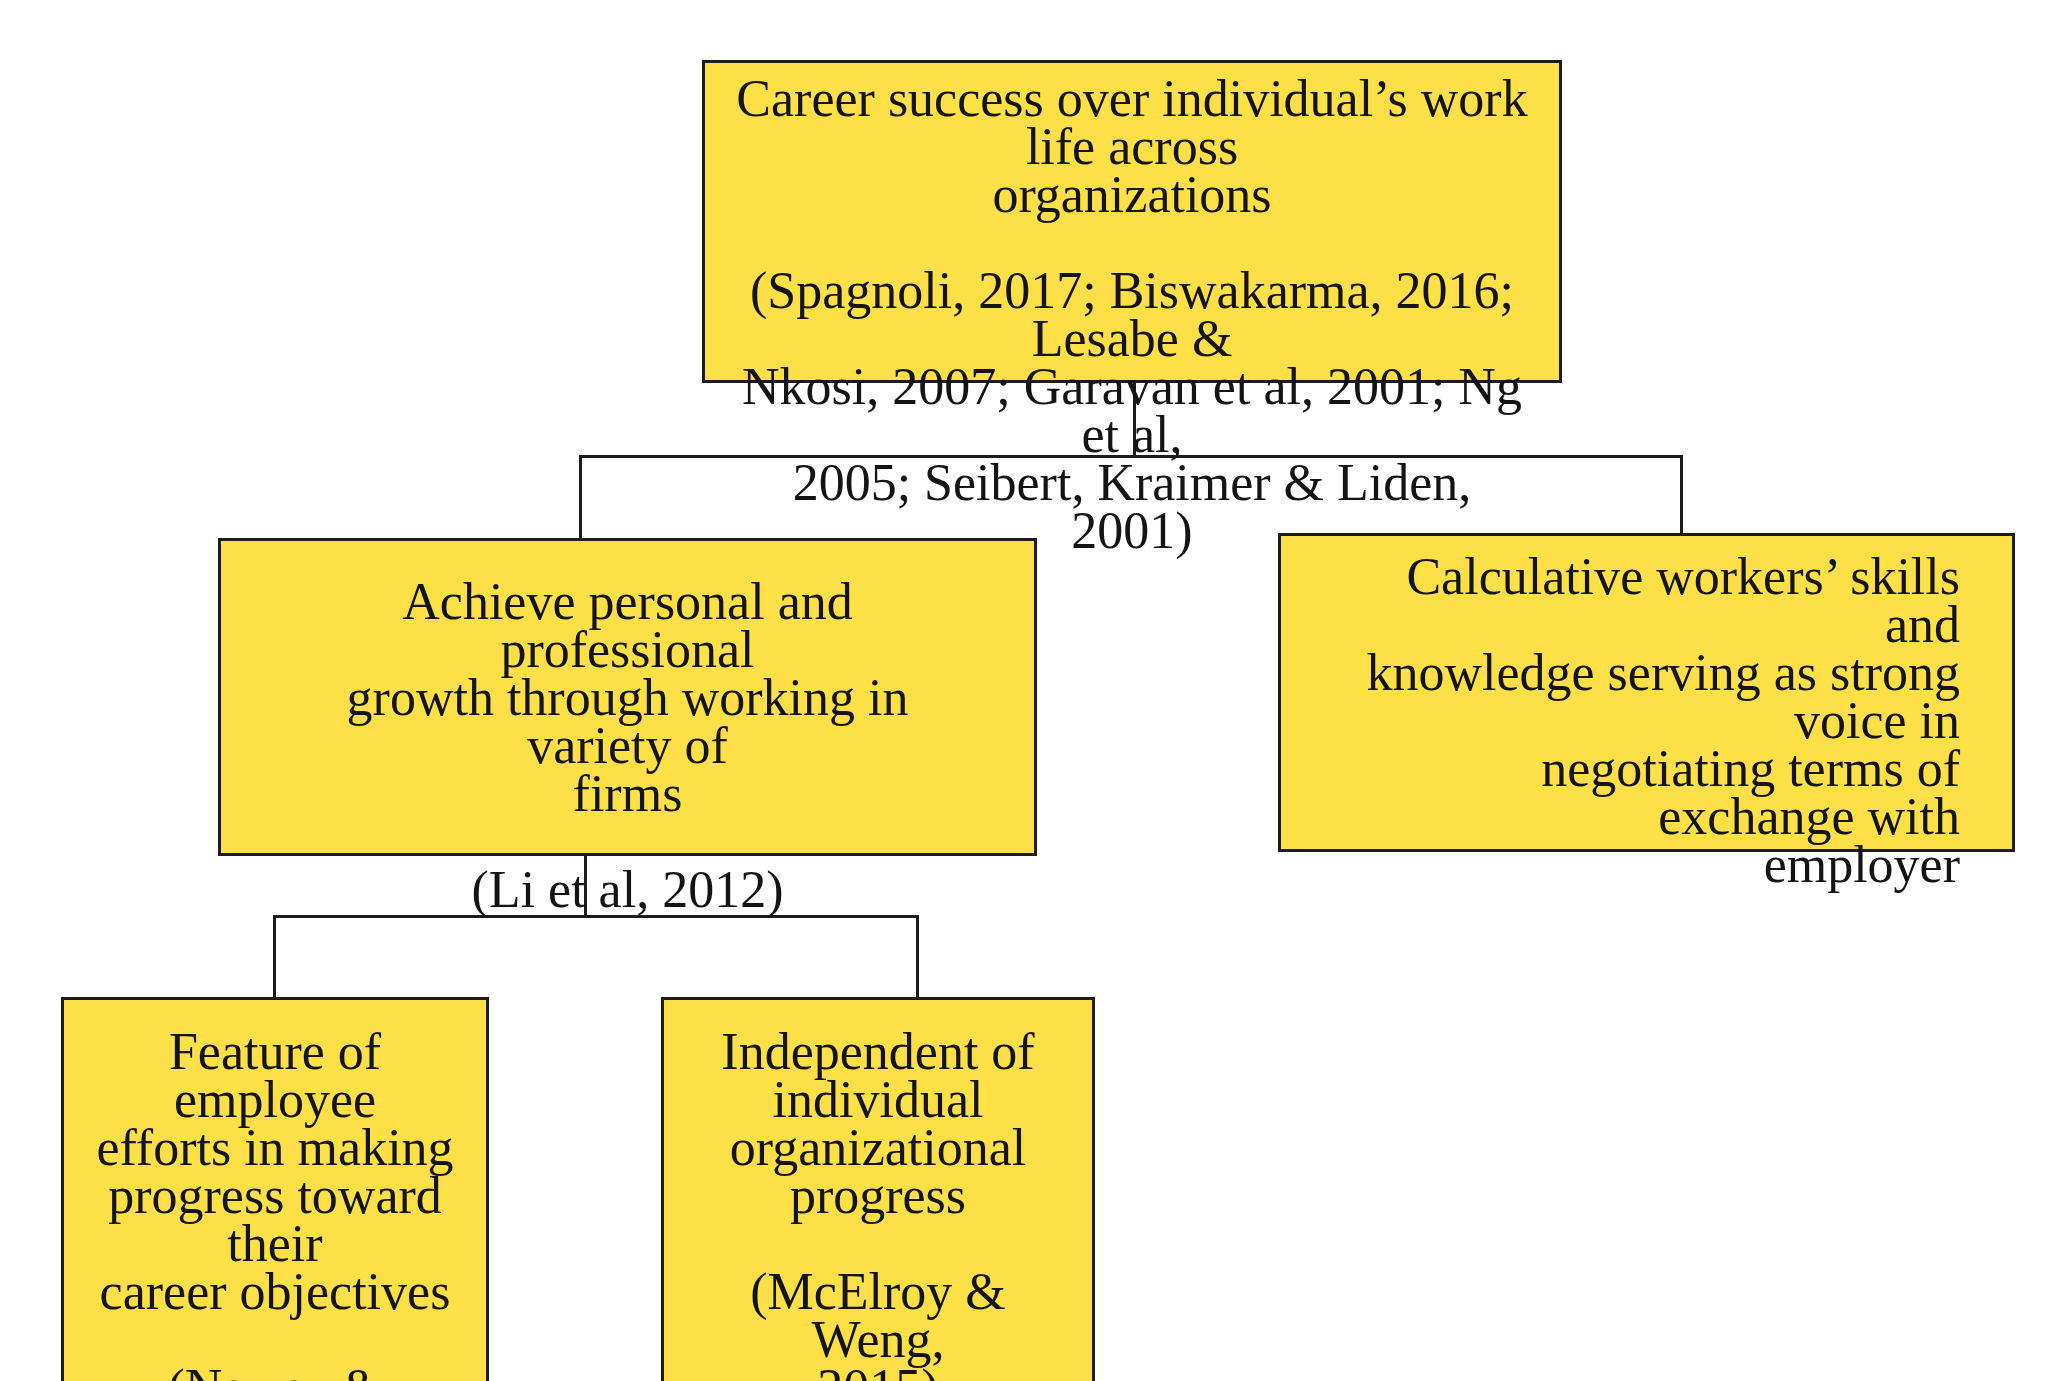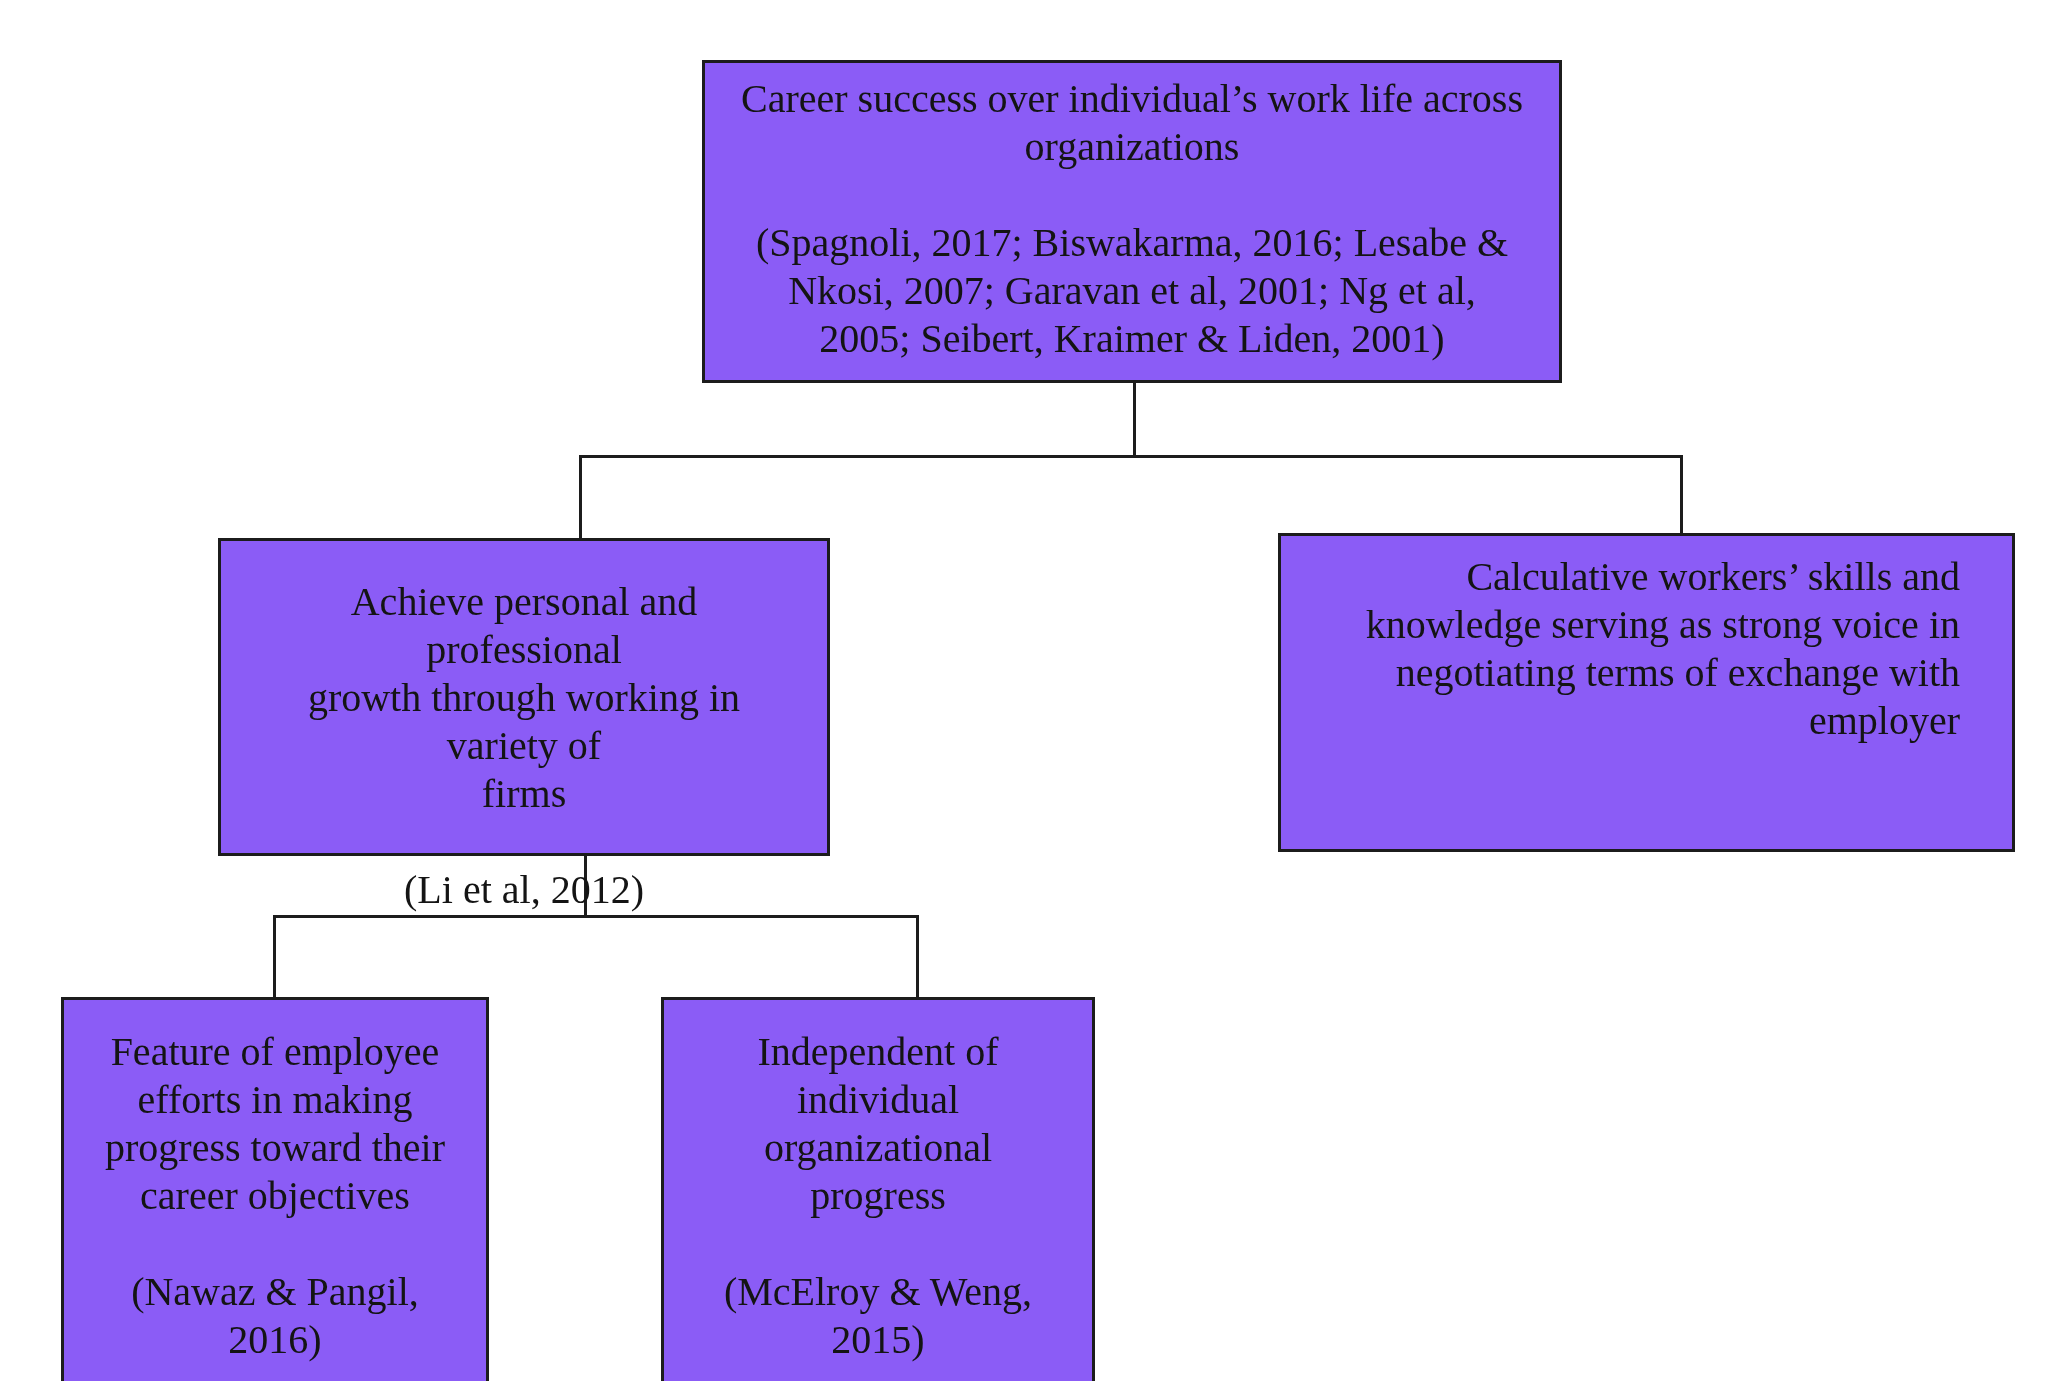--- a/index.html
+++ b/index.html
@@ -11,40 +11,40 @@
     position: relative;
     width: 2064px;
     height: 1381px;
     overflow: hidden;
     font-family: "Liberation Serif", "DejaVu Serif", serif;
   }
   .box {
     position: absolute;
     box-sizing: border-box;
     border: 3px solid #1c1c1c;
-    background: #8b5cf6;
+    background: #fde047;
     text-align: center;
-    font-size: 40px;
+    font-size: 52px;
     line-height: 48px;
     color: #141414;
   }
   .para, .cite {
     white-space: pre-line;
   }
   .cite {
     margin-top: 48px;
   }
   .connector {
     position: absolute;
     background: #1c1c1c;
   }
 
   
   #box-root       { left: 702px;  top: 60px;  width: 860px; height: 323px; padding: 12px 30px 0 30px; }
-  #box-growth     { left: 218px;  top: 538px; width: 612px; height: 318px; padding: 37px 50px 0 50px; }
+  #box-growth     { left: 218px;  top: 538px; width: 819px; height: 318px; padding: 37px 50px 0 50px; }
   #box-calc       { left: 1278px; top: 533px; width: 737px; height: 319px; padding: 17px 52px 0 52px; text-align: right; }
   #box-feature    { left: 61px;   top: 997px; width: 428px; height: 430px; padding: 28px 28px 0 28px; }
   #box-independent{ left: 661px;  top: 997px; width: 434px; height: 430px; padding: 28px 36px 0 36px; }
 
   
   #c-root-stem  { left: 1133px; top: 383px; width: 3px;    height: 74px; }
   #c-bus-1      { left: 579px;  top: 455px; width: 1104px; height: 3px;  }
   #c-drop-l2    { left: 579px;  top: 455px; width: 3px;    height: 85px; }
   #c-drop-r2    { left: 1680px; top: 455px; width: 3px;    height: 80px; }
   #c-mid-stem   { left: 584px;  top: 854px; width: 3px;    height: 63px; }

